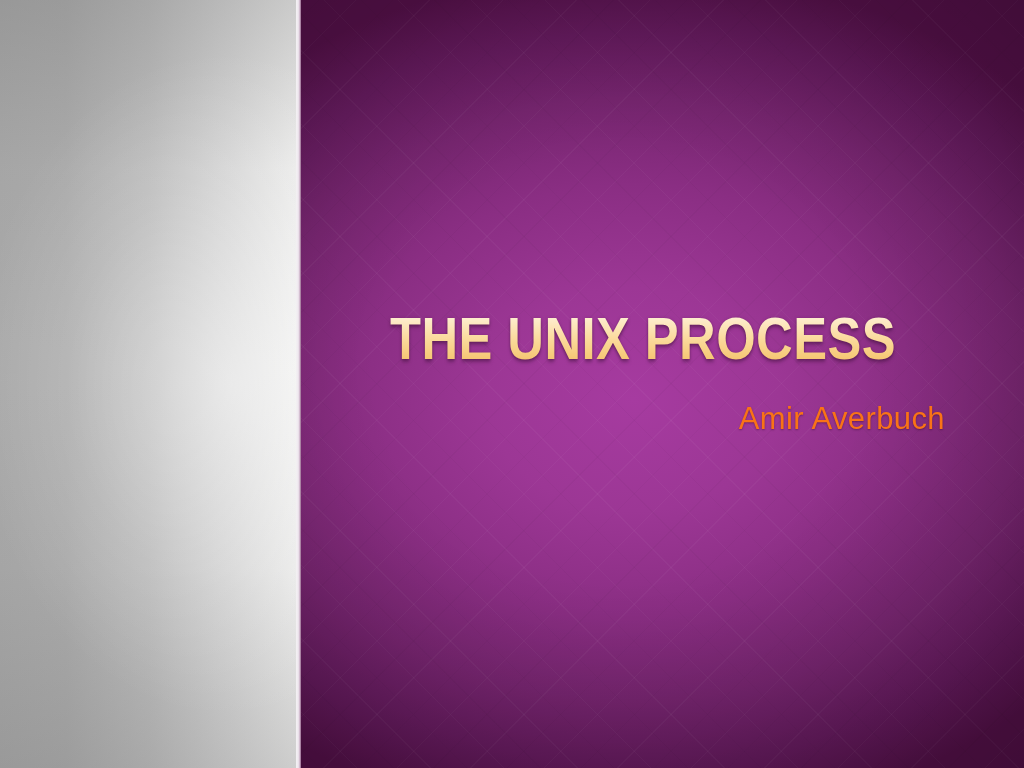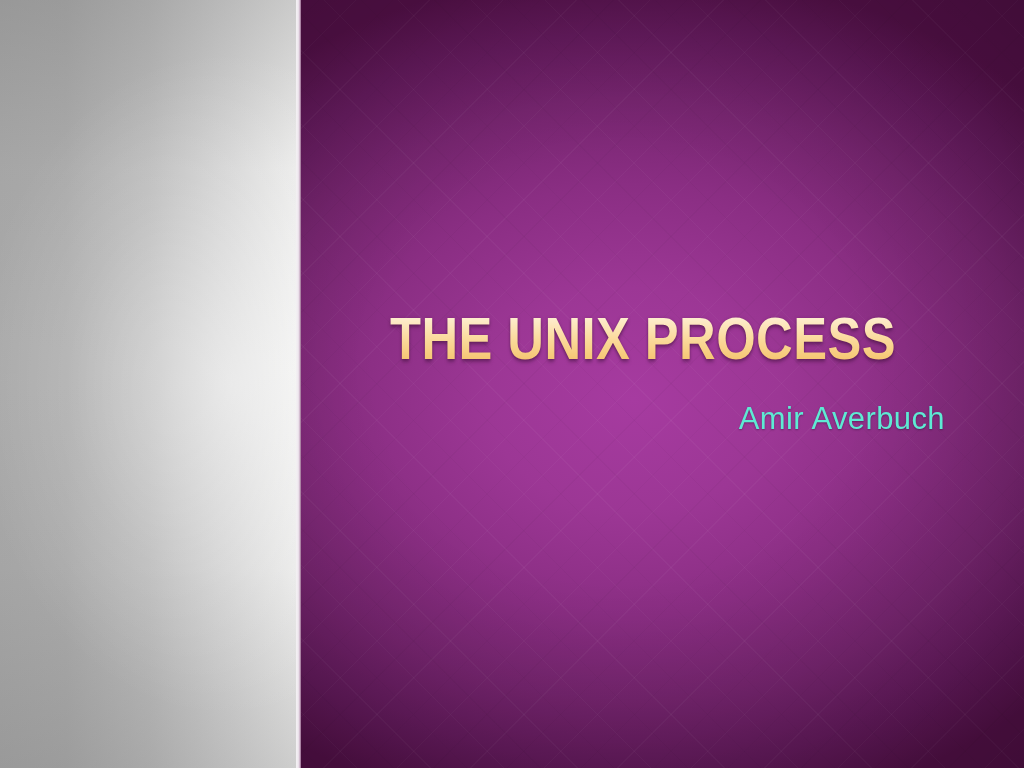--- a/index.html
+++ b/index.html
@@ -148,21 +148,21 @@
     left: 44px;
     top: 396px;
     width: 600px;
     text-align: right;
   }
   .subtitle-line {
     font-family: "Liberation Sans", sans-serif;
     font-weight: normal;
     font-size: 31px;
     line-height: 45px;
-    color: #5eead4;
+    color: #f97316;
     letter-spacing: 0.4px;
     white-space: nowrap;
     text-shadow: 0px 1px 2px rgba(40,6,36,0.40);
   }
   .subtitle-line.spaced {
     letter-spacing: 0.9px;
   }
 </style>
 </head>
 <body>

